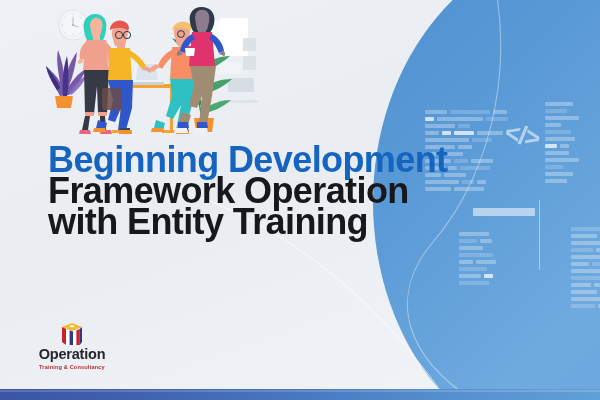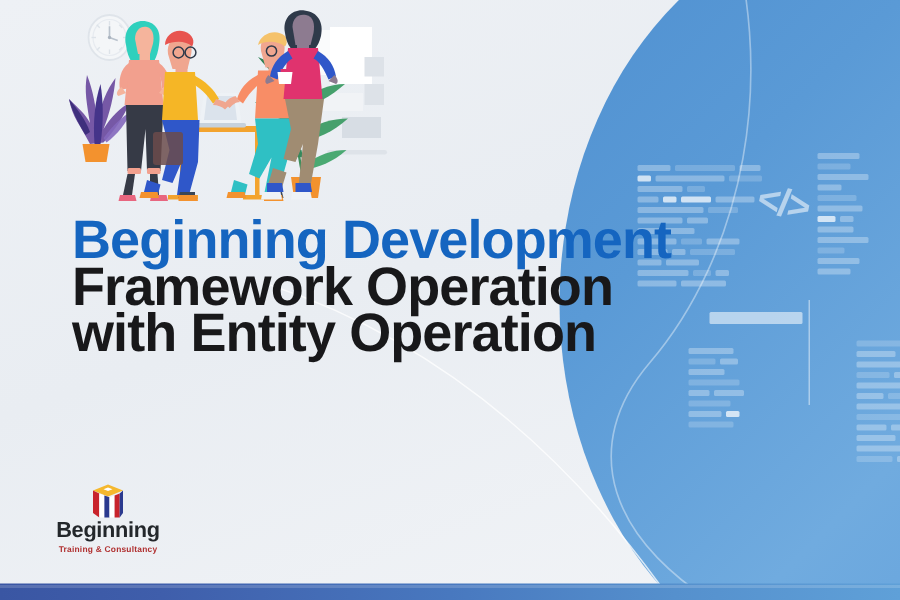--- a/index.html
+++ b/index.html
@@ -540,37 +540,37 @@
     <div class="tag-glyph">&lt;/&gt;</div>
   </div>
 
   <svg class="light-swoosh" viewBox="0 0 320 250" preserveAspectRatio="none">
     <path d="M0 40 C90 70 180 130 260 240"></path>
   </svg>
 
   <div class="headline">
     <div class="hl-line hl-blue">Beginning Development</div>
     <div class="hl-line hl-dark">Framework Operation</div>
-    <div class="hl-line hl-dark">with Entity Operation</div>
+    <div class="hl-line hl-dark">with Entity Training</div>
   </div>
 
   <div class="logo">
     <div class="logo-mark">
       <svg width="26" height="24" viewBox="0 0 26 24">
         <path d="M3 5 L13 1 L23 5 L13 9 Z" fill="#f5b82e"></path>
         <path d="M10 4.2 L13 3 L16 4.2 L13 5.4 Z" fill="#ffffff"></path>
         <path d="M3 5 L3 20 L7.2 23 L7.2 7 Z" fill="#c8232c"></path>
         <path d="M7.2 7 L7.2 23 L10.6 23 L10.6 8.4 Z" fill="#ffffff"></path>
         <path d="M10.6 8.4 L10.6 23 L14 23 L14 9.5 Z" fill="#2b3a8f"></path>
         <path d="M14 9.5 L14 23 L17.4 23 L17.4 8.4 Z" fill="#ffffff"></path>
         <path d="M17.4 8.4 L17.4 23 L20.8 23 L20.8 7 Z" fill="#c8232c"></path>
         <path d="M20.8 7 L20.8 23 L23 20 L23 5 Z" fill="#2b3a8f"></path>
       </svg>
     </div>
-    <div class="logo-word">Beginning</div>
+    <div class="logo-word">Operation</div>
     <div class="logo-sub">Training &amp; Consultancy</div>
   </div>
 
   <div class="bottom-bar">
     <div class="bottom-bar-shine"></div>
   </div>
 
 </div>
 
 </body></html>

